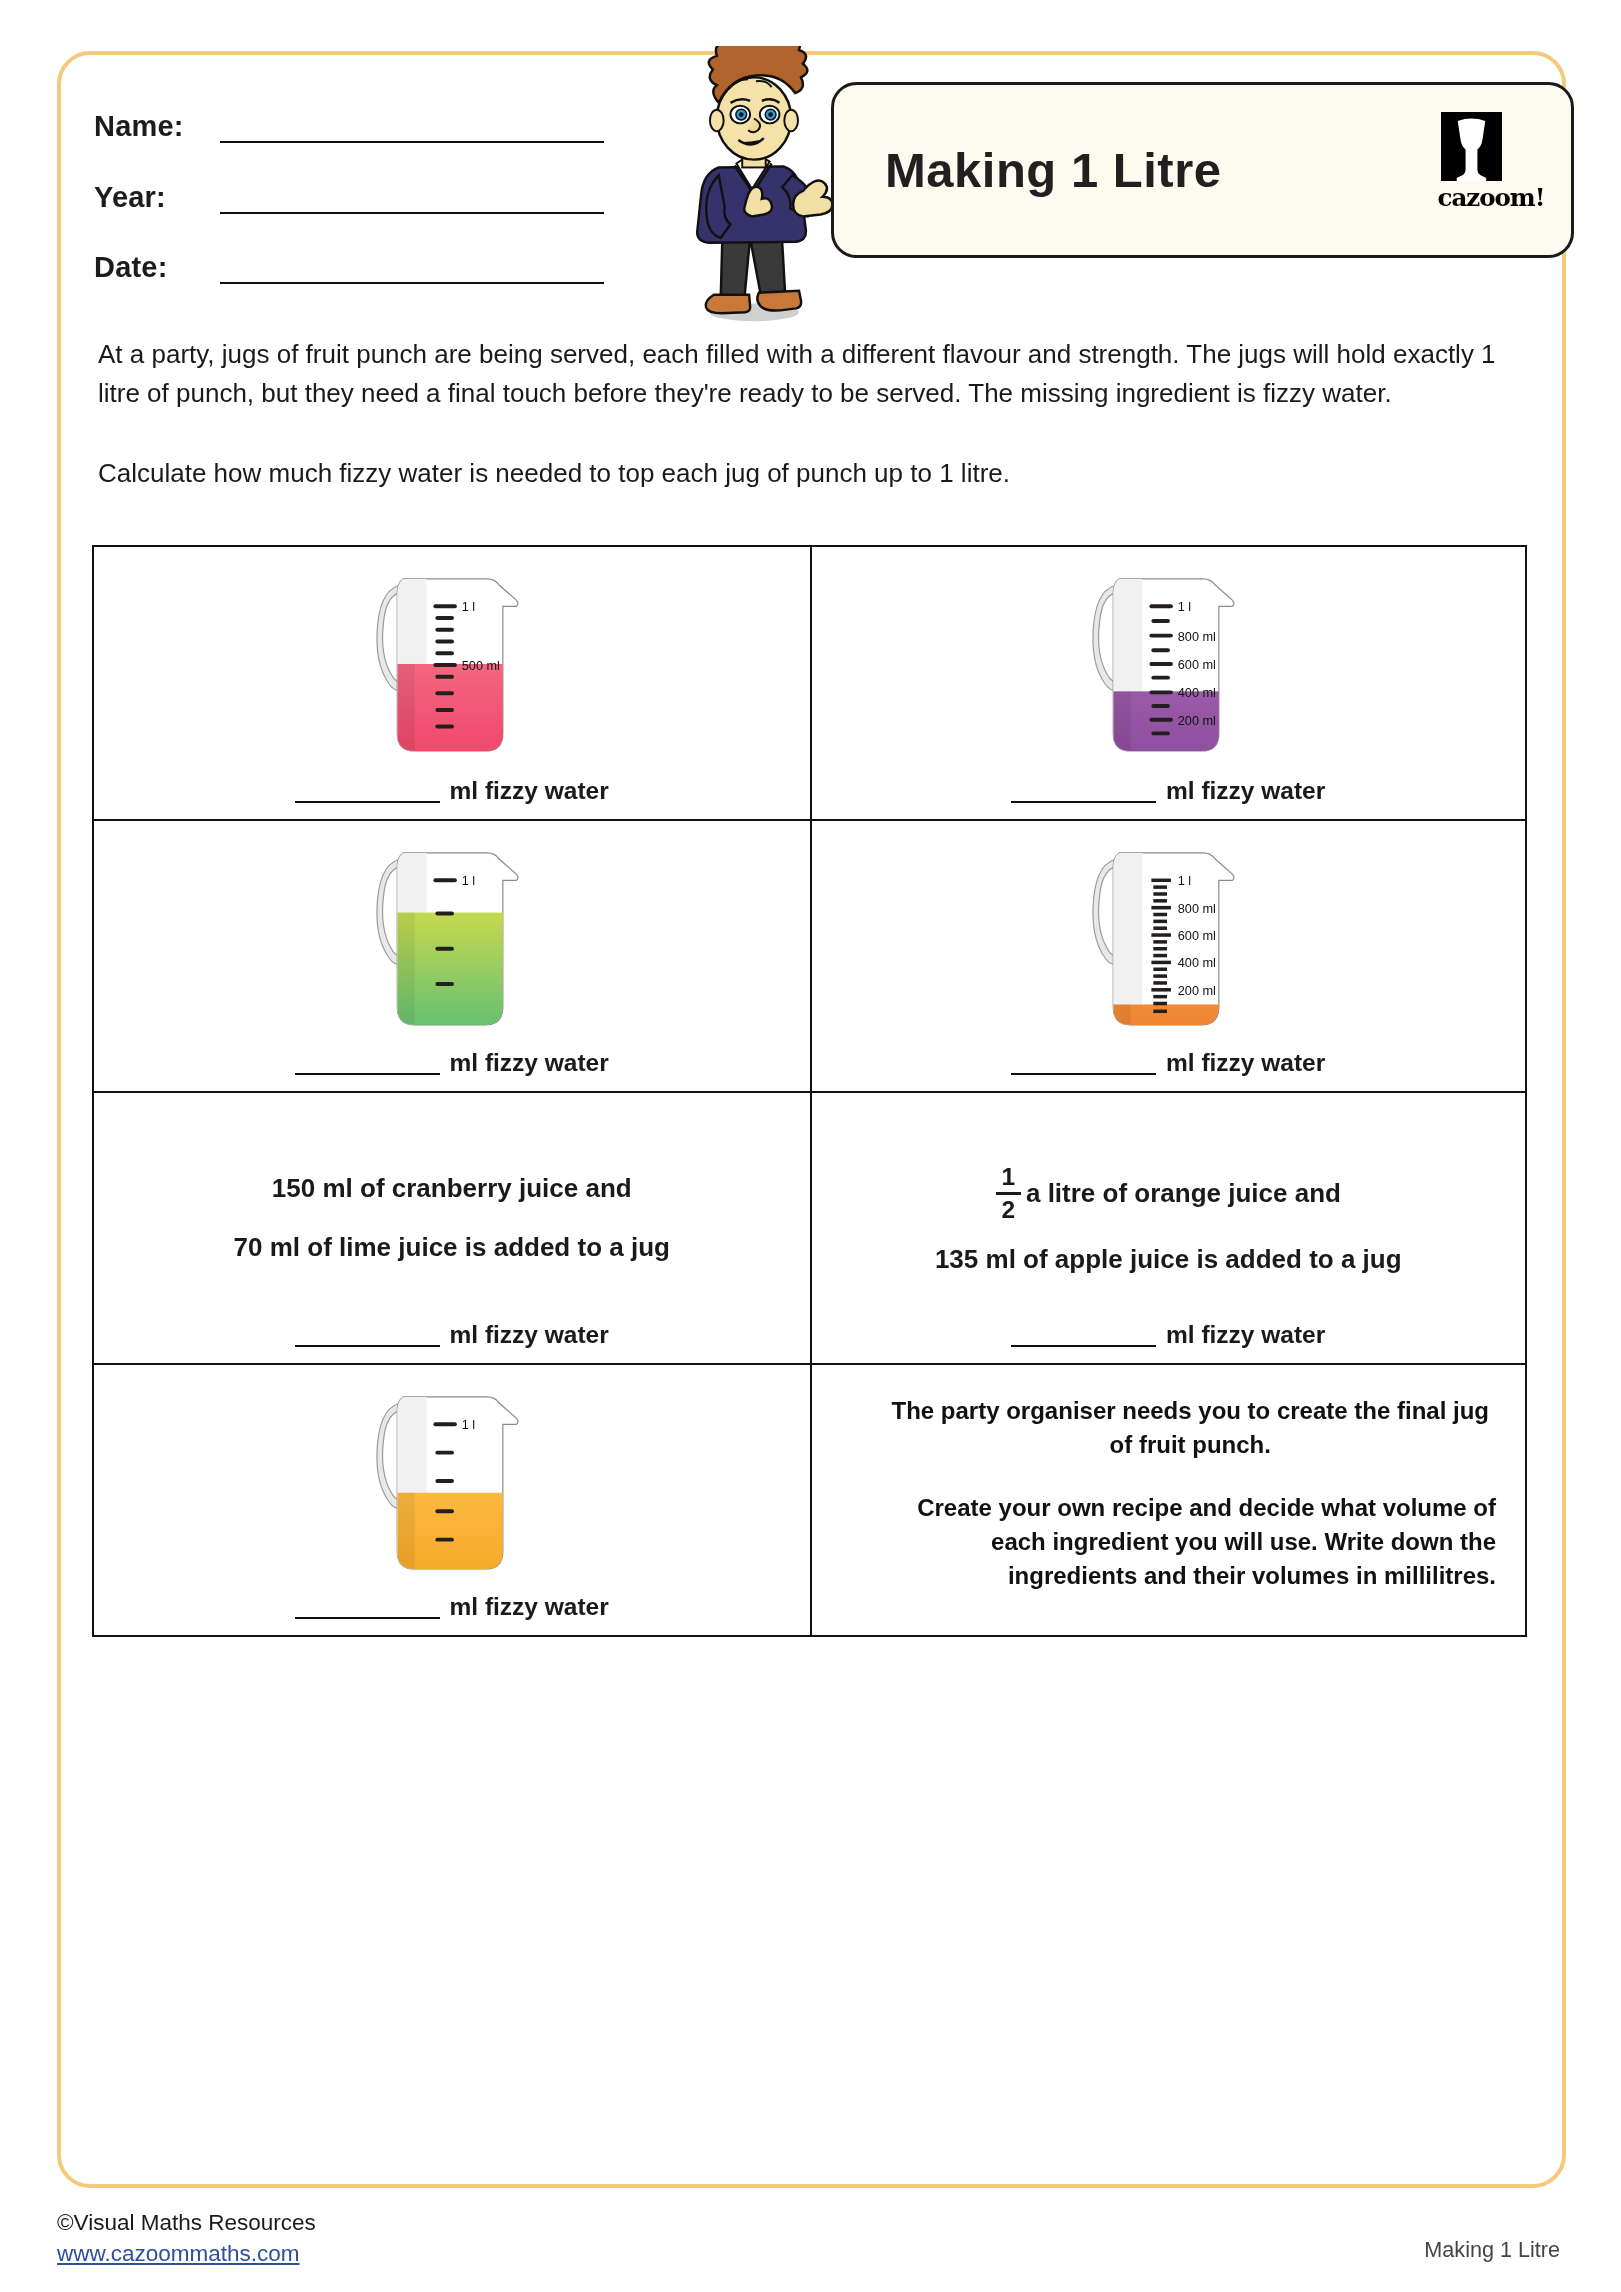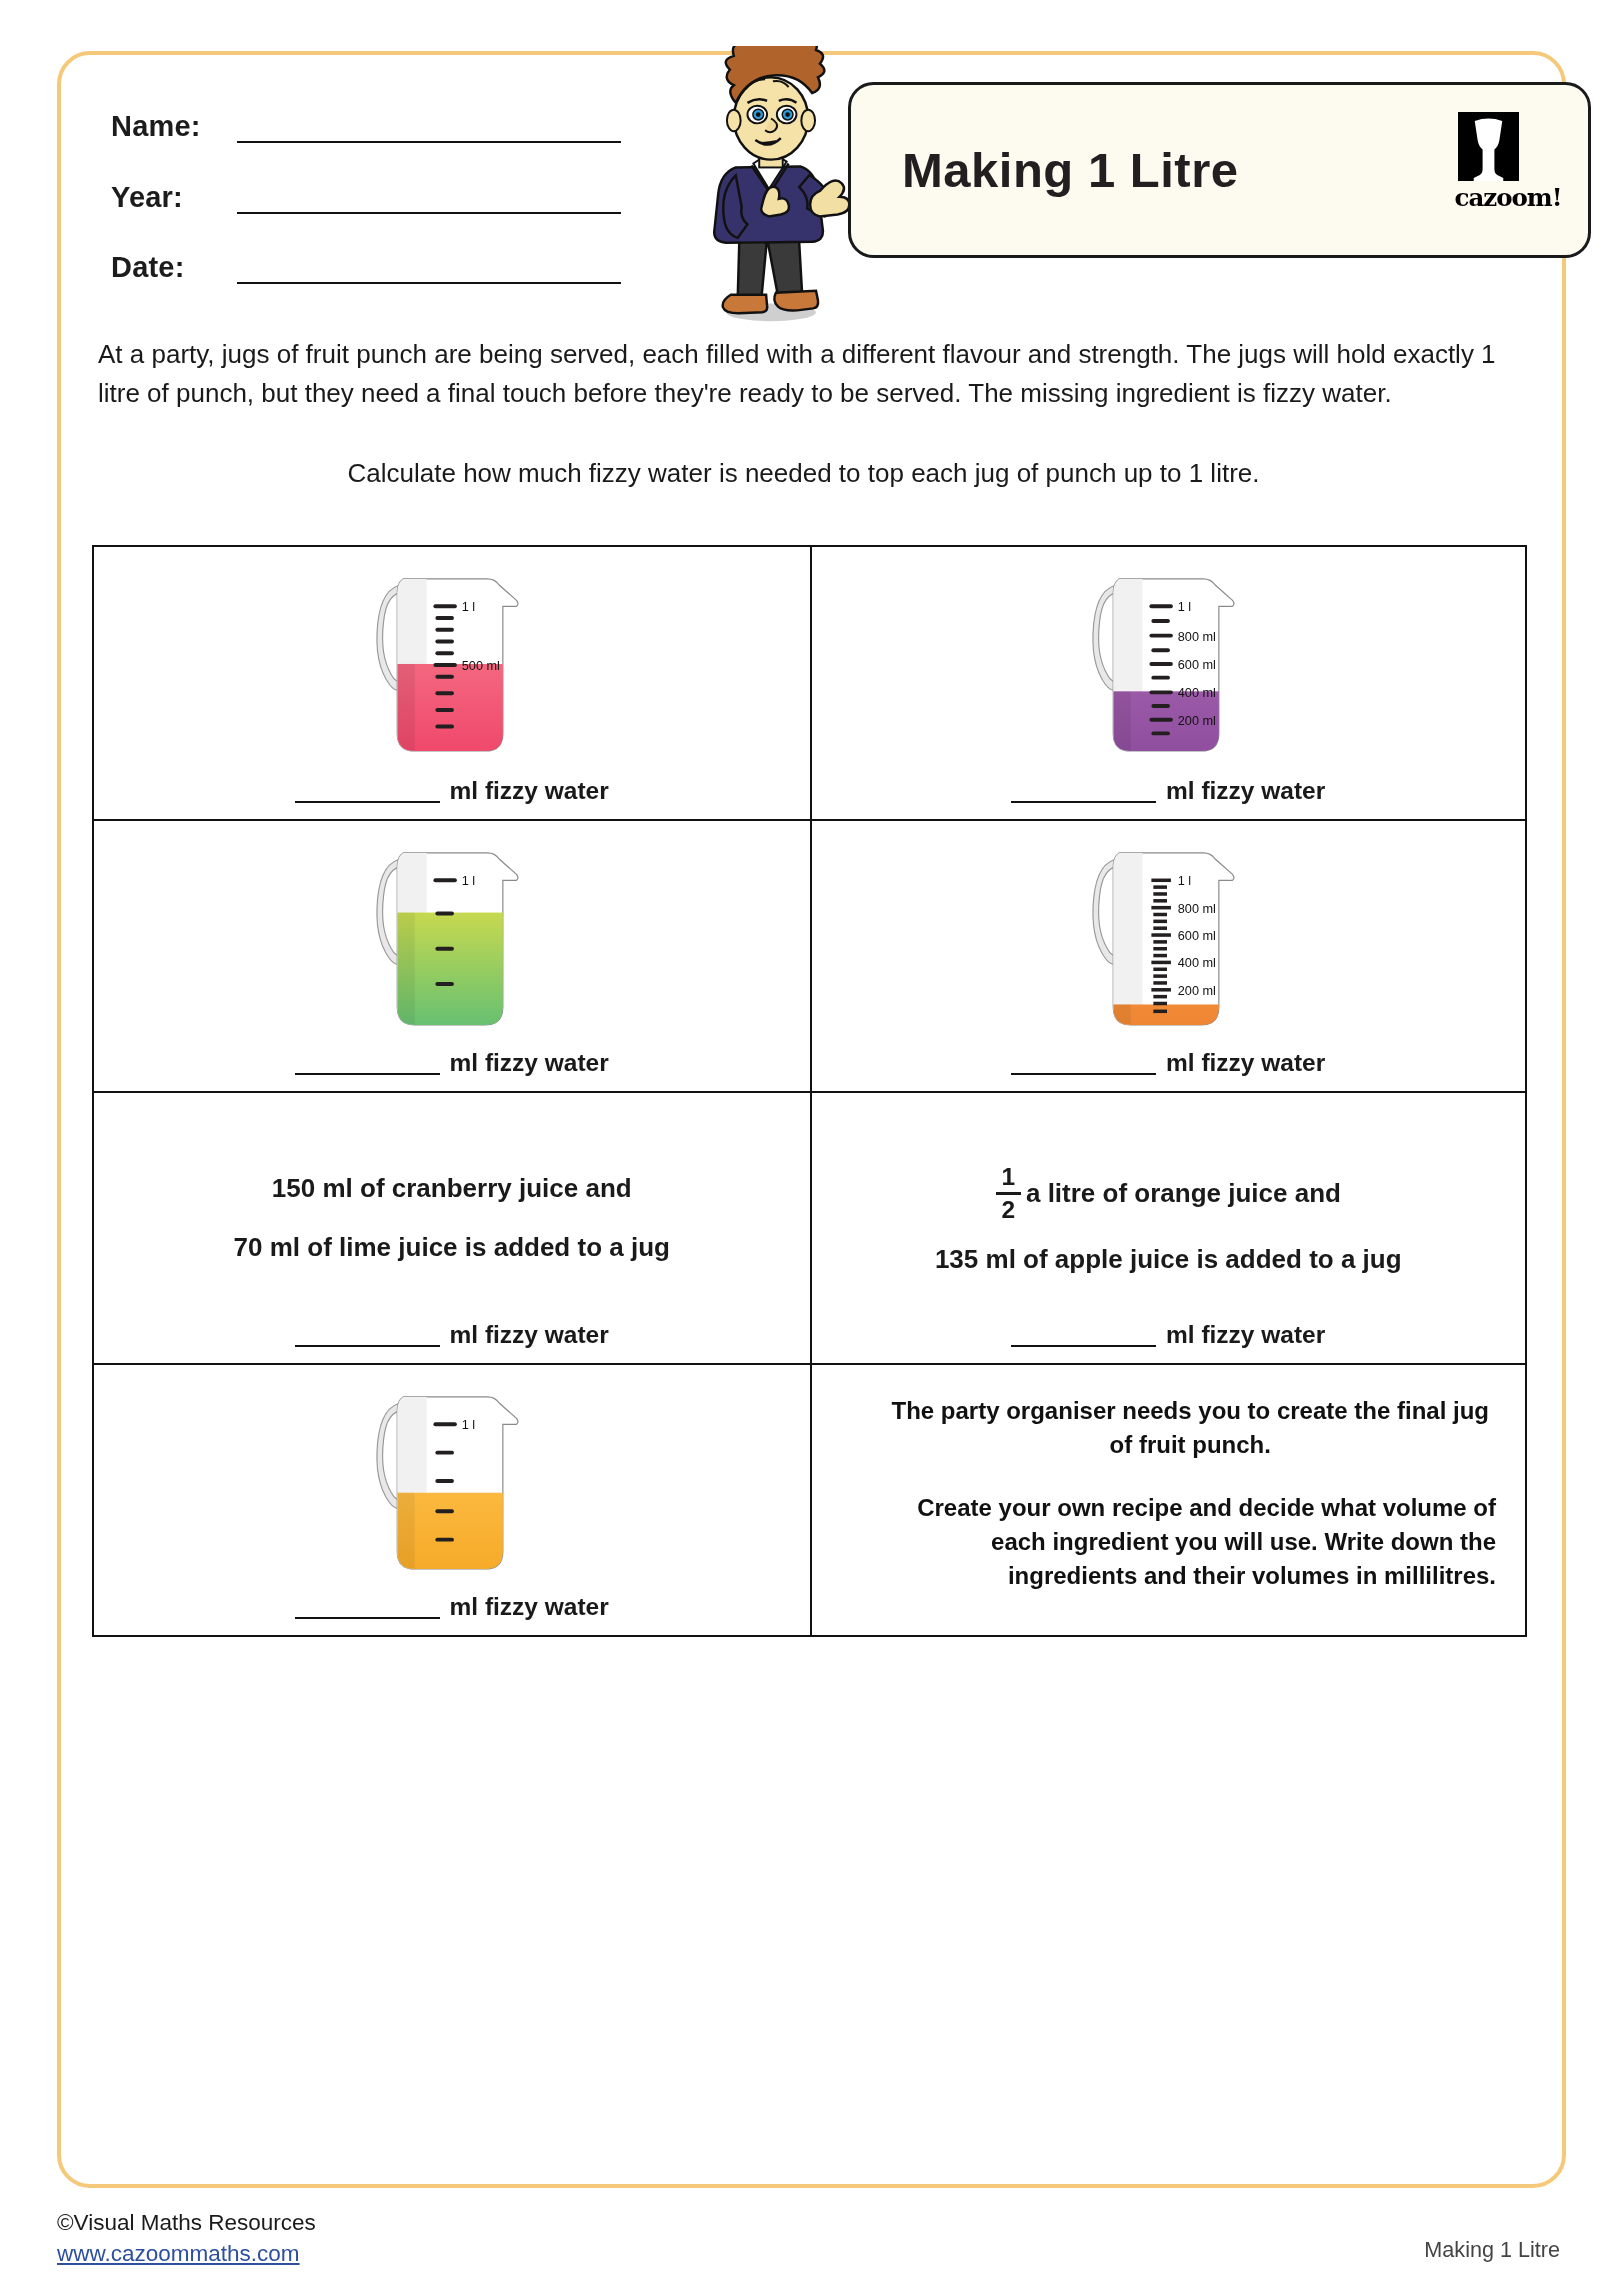--- a/index.html
+++ b/index.html
@@ -19,21 +19,21 @@
     left: 57px; top: 51px;
     width: 1509px; height: 2137px;
     border: 4.9px solid #F5C97A;
     border-radius: 33px;
     background: transparent;
     pointer-events: none;
   }
   
   .header {
     position: absolute;
-    left: 74px; top: 51px;
+    left: 57px; top: 51px;
     width: 1509px; height: 240px; padding-left: 28px;
   }
   .fields {
     position: absolute;
     left: 37px; top: 47px;
     width: 510px;
   }
   .field-row {
     display: flex;
     align-items: flex-end;
@@ -102,21 +102,21 @@
   }
   
   .intro {
     position: absolute;
     left: 98px; top: 335px;
     width: 1411px;
     font-size: 26px;
     line-height: 39px;
     color: #1a1a1a;
   }
-  .intro p.second { margin-top: 41px; text-align: center; }
+  .intro p.second { margin-top: 41px; }
   
   .grid {
     position: absolute;
     left: 92px; top: 545px;
     width: 1435px;
     border: 2.9px solid #111;
     border-collapse: collapse;
   }
   .grid-row { display: flex; }
   .grid-row + .grid-row .cell { border-top: 2.9px solid #111; }

